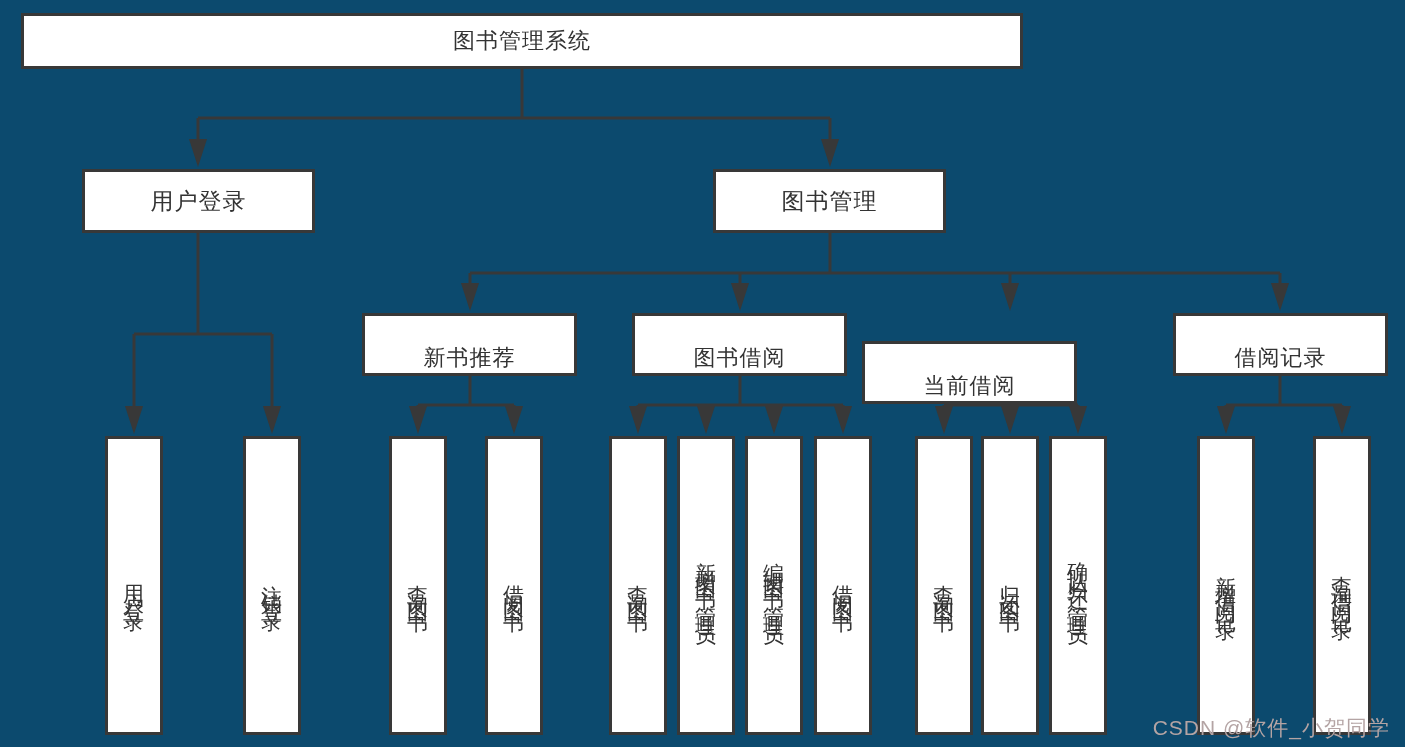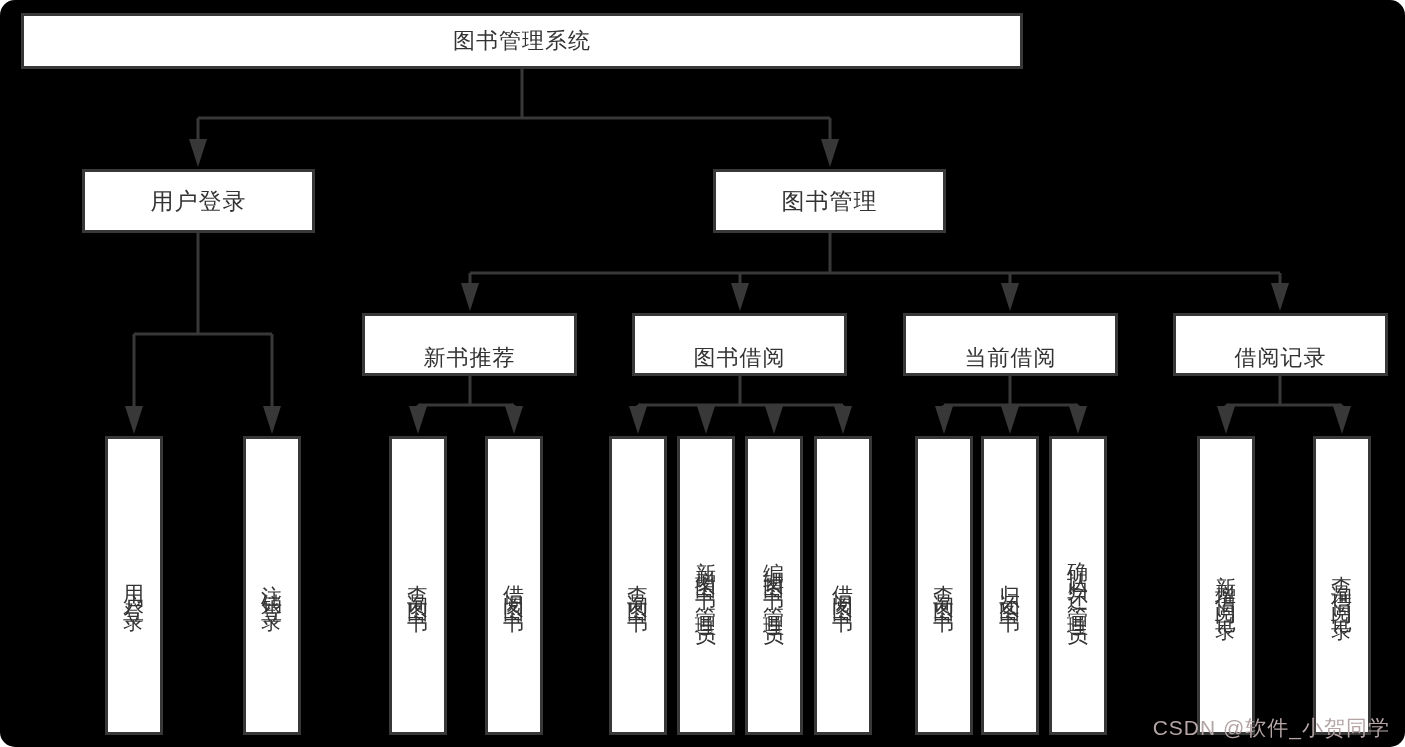--- a/index.html
+++ b/index.html
@@ -5,23 +5,22 @@
   html, body {
     margin: 0;
     padding: 0;
     background: #ffffff;
     font-family: "Liberation Sans", "DejaVu Sans", sans-serif;
   }
   #stage {
     position: relative;
     width: 1405px;
     height: 747px;
-    background: #000000;
+    background: #0c4a6e;
     overflow: hidden;
-    border-radius: 15px;
   }
   #wires {
     position: absolute;
     left: 0; top: 0;
     width: 1405px; height: 747px;
     pointer-events: none;
   }
   .node {
     position: absolute;
     box-sizing: border-box;
@@ -117,21 +116,21 @@
   <div class="node l2-node h-node" style="left:713px;text-align:center;">
     <span>图书管理</span>
   </div>
 
   <div class="node l3-node h-node" style="left:362px;">
     <span>新书推荐</span>
   </div>
   <div class="node l3-node h-node" style="left:632px;">
     <span>图书借阅</span>
   </div>
-  <div class="node l3-node h-node" style="left:903px;">
+  <div class="node l3-node h-node" style="left:862px;margin-top:28px;">
     <span>当前借阅</span>
   </div>
   <div class="node l3-node h-node" style="left:1173px;">
     <span>借阅记录</span>
   </div>
 
   <div class="node leaf-node" style="left:105px;">
     <span class="vtext">用户登录</span>
   </div>
   <div class="node leaf-node" style="left:243px;">

